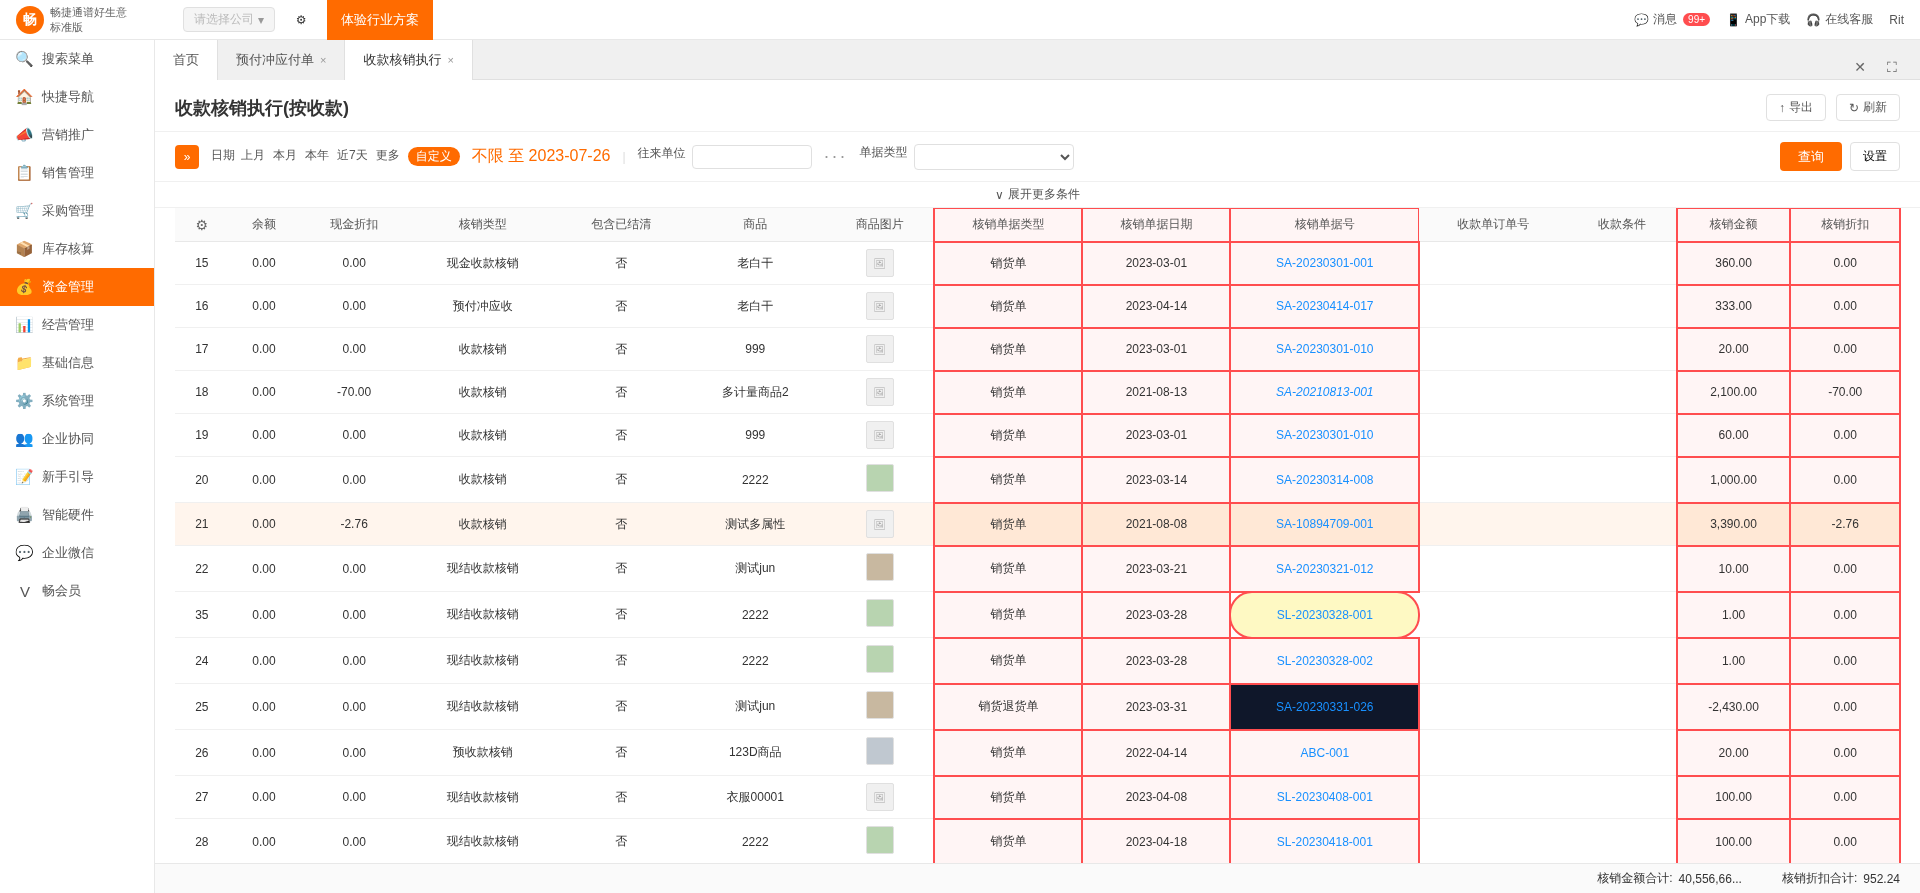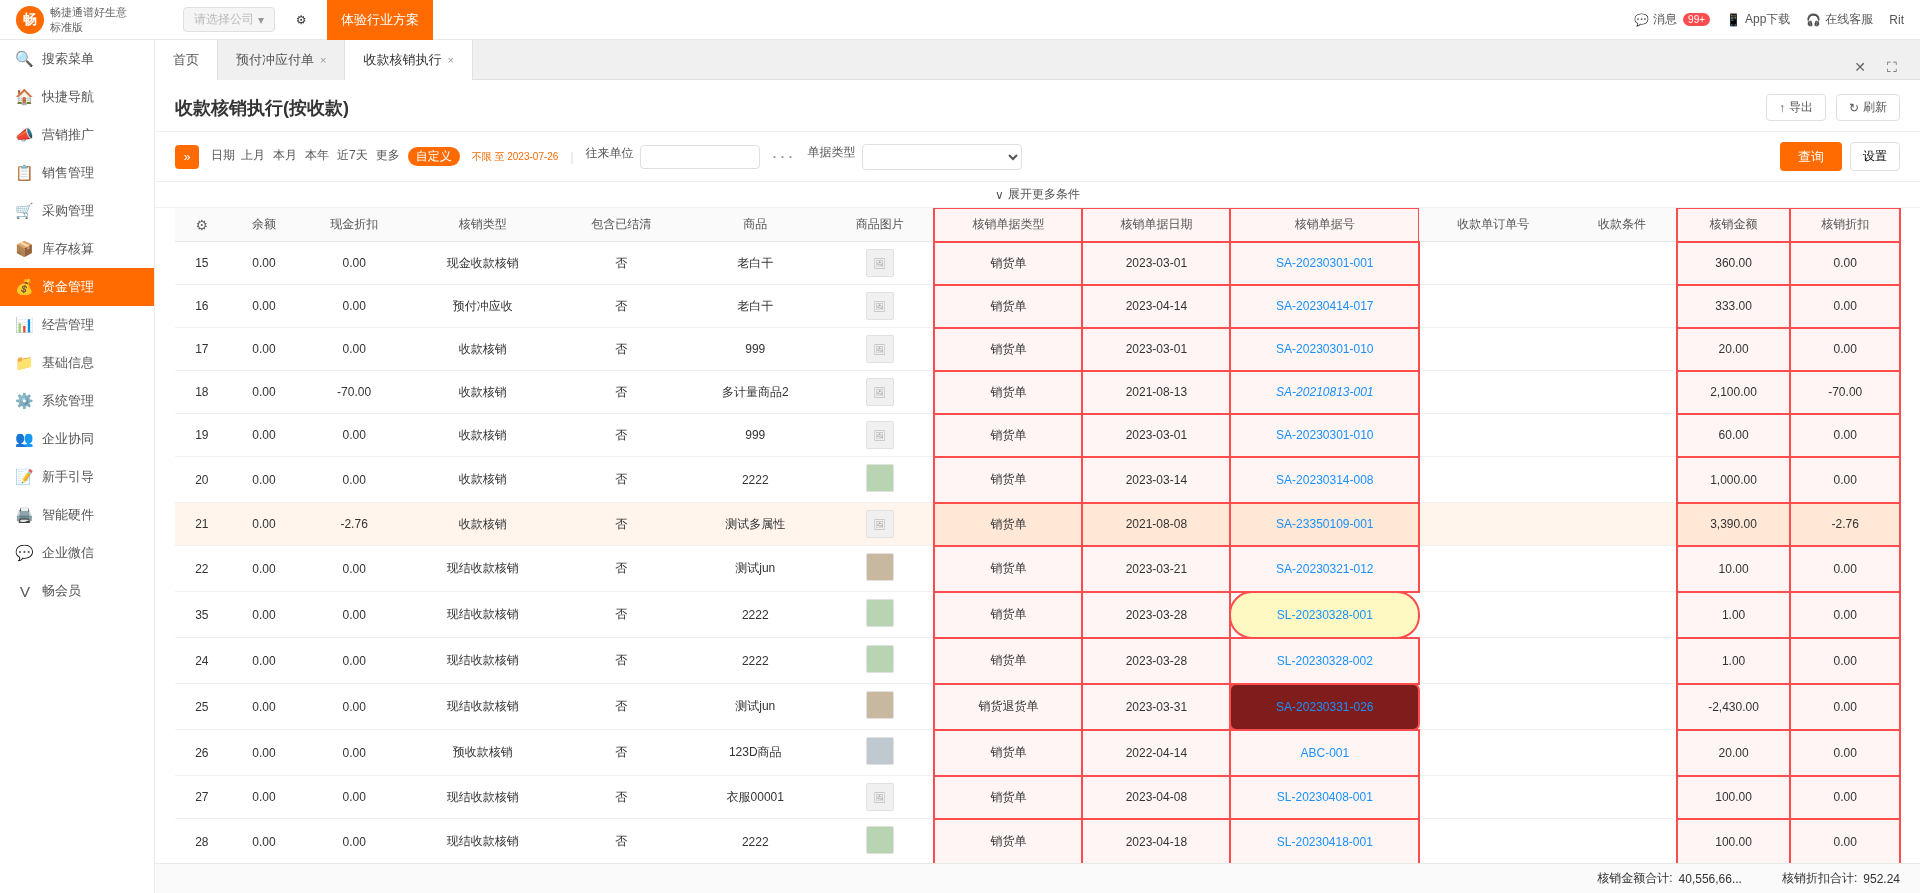--- a/index.html
+++ b/index.html
@@ -46,21 +46,21 @@
     .header-btn { display: flex; align-items: center; gap: 4px; border: 1px solid #e0e0e0; background: #fff; border-radius: 4px; padding: 4px 12px; font-size: 12px; cursor: pointer; color: #555; }
 
     
     .filter-bar { background: #fff; padding: 10px 20px; border-bottom: 1px solid #f0f0f0; display: flex; align-items: center; gap: 12px; flex-wrap: wrap; }
     .filter-expand-btn { width: 24px; height: 24px; background: #ff6b00; color: white; border: none; border-radius: 4px; cursor: pointer; display: flex; align-items: center; justify-content: center; font-size: 12px; flex-shrink: 0; }
     .filter-group { display: flex; align-items: flex-start; gap: 6px; font-size: 12px; color: #555; }
     .filter-label { color: #555; white-space: nowrap; }
     .date-links { display: flex; gap: 8px; font-size: 12px; }
     .date-link { color: #555; cursor: pointer; }
     .date-link.custom { background: #ff6b00; color: white; border-radius: 10px; padding: 1px 8px; }
-    .date-range { color: #ff6b00; font-size: 10px; }
+    .date-range { color: #ff6b00; font-size: 16px; }
     .filter-divider { color: #ddd; }
     .filter-input { border: 1px solid #e0e0e0; border-radius: 4px; padding: 4px 10px; font-size: 12px; color: #999; width: 180px; }
     .filter-select { border: 1px solid #e0e0e0; border-radius: 4px; padding: 4px 10px; font-size: 12px; color: #555; width: 160px; background: #fff; }
     .query-btn { background: #ff6b00; color: white; border: none; border-radius: 4px; padding: 5px 18px; font-size: 13px; cursor: pointer; }
     .settings-btn { border: 1px solid #e0e0e0; background: #fff; border-radius: 4px; padding: 5px 12px; font-size: 12px; cursor: pointer; }
 
     
     .expand-more { background: #fff; padding: 4px 20px; border-bottom: 1px solid #f0f0f0; display: flex; align-items: center; justify-content: center; }
     .expand-more-btn { display: flex; align-items: center; gap: 4px; font-size: 12px; color: #555; cursor: pointer; background: none; border: none; }
 
@@ -395,21 +395,21 @@
             <tr class="highlight">
               <td>21</td>
               <td>0.00</td>
               <td class="negative">-2.76</td>
               <td>收款核销</td>
               <td>否</td>
               <td>测试多属性</td>
               <td><div class="img-placeholder">🖼</div></td>
               <td style="outline: rgb(255, 77, 79) solid 2px; outline-offset: -1px; background: rgb(255, 232, 214);">销货单</td>
               <td style="outline: rgb(255, 77, 79) solid 2px; outline-offset: -1px; background: rgb(255, 232, 214);">2021-08-08</td>
-              <td style="outline: rgb(255, 77, 79) solid 2px; outline-offset: -1px; background: rgb(255, 232, 214);"><a class="link-text" href="#">SA-23350109-001</a></td>
+              <td style="outline: rgb(255, 77, 79) solid 2px; outline-offset: -1px; background: rgb(255, 232, 214);"><a class="link-text" href="#">SA-10894709-001</a></td>
               <td></td>
               <td></td>
               <td style="outline: rgb(255, 77, 79) solid 2px; outline-offset: -1px; background: rgb(255, 232, 214);">3,390.00</td>
               <td class="negative" style="outline: rgb(255, 77, 79) solid 2px; outline-offset: -1px; background: rgb(255, 232, 214);">-2.76</td>
             </tr>
             <tr>
               <td>22</td>
               <td>0.00</td>
               <td>0.00</td>
               <td>现结收款核销</td>
@@ -459,21 +459,21 @@
             <tr>
               <td>25</td>
               <td>0.00</td>
               <td>0.00</td>
               <td>现结收款核销</td>
               <td>否</td>
               <td>测试jun</td>
               <td><div class="img-thumb img-thumb-brown"></div></td>
               <td style="outline: rgb(255, 77, 79) solid 2px; outline-offset: -1px; background: rgb(255, 245, 245);">销货退货单</td>
               <td style="outline: rgb(255, 77, 79) solid 2px; outline-offset: -1px; background: rgb(255, 245, 245);">2023-03-31</td>
-              <td style="outline: rgb(255, 77, 79) solid 2px; outline-offset: -1px; background: #7f1d1d; border-radius: 6px;"><a class="link-text" href="#">SA-20230331-026</a></td>
+              <td style="outline: rgb(255, 77, 79) solid 2px; outline-offset: -1px; background: #0f172a;"><a class="link-text" href="#">SA-20230331-026</a></td>
               <td></td>
               <td></td>
               <td class="negative" style="outline: rgb(255, 77, 79) solid 2px; outline-offset: -1px; background: rgb(255, 245, 245);">-2,430.00</td>
               <td style="outline: rgb(255, 77, 79) solid 2px; outline-offset: -1px; background: rgb(255, 245, 245);">0.00</td>
             </tr>
             <tr>
               <td>26</td>
               <td>0.00</td>
               <td>0.00</td>
               <td>预收款核销</td>

